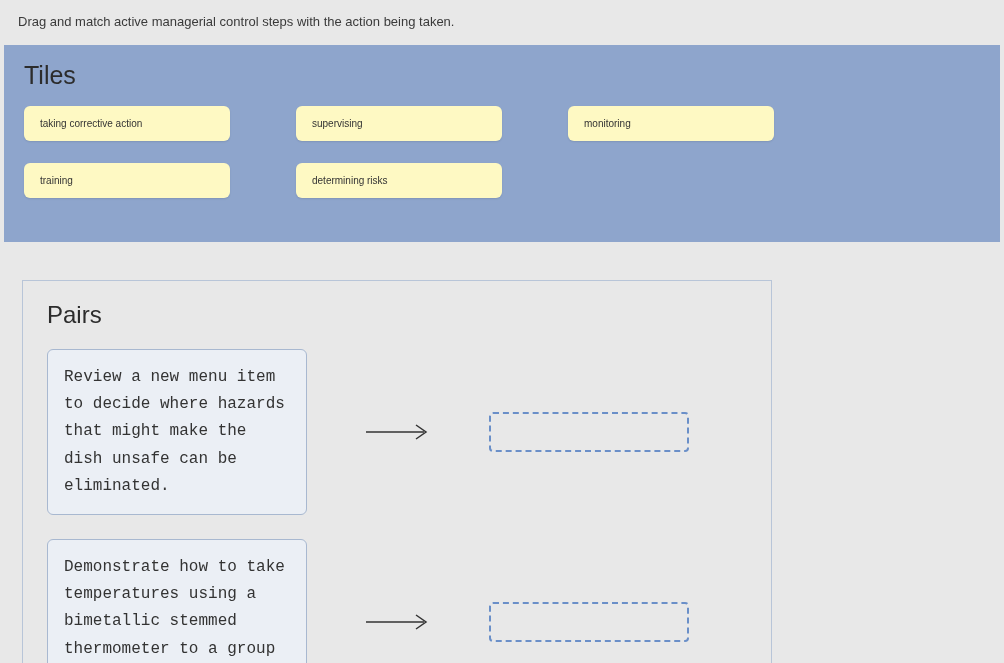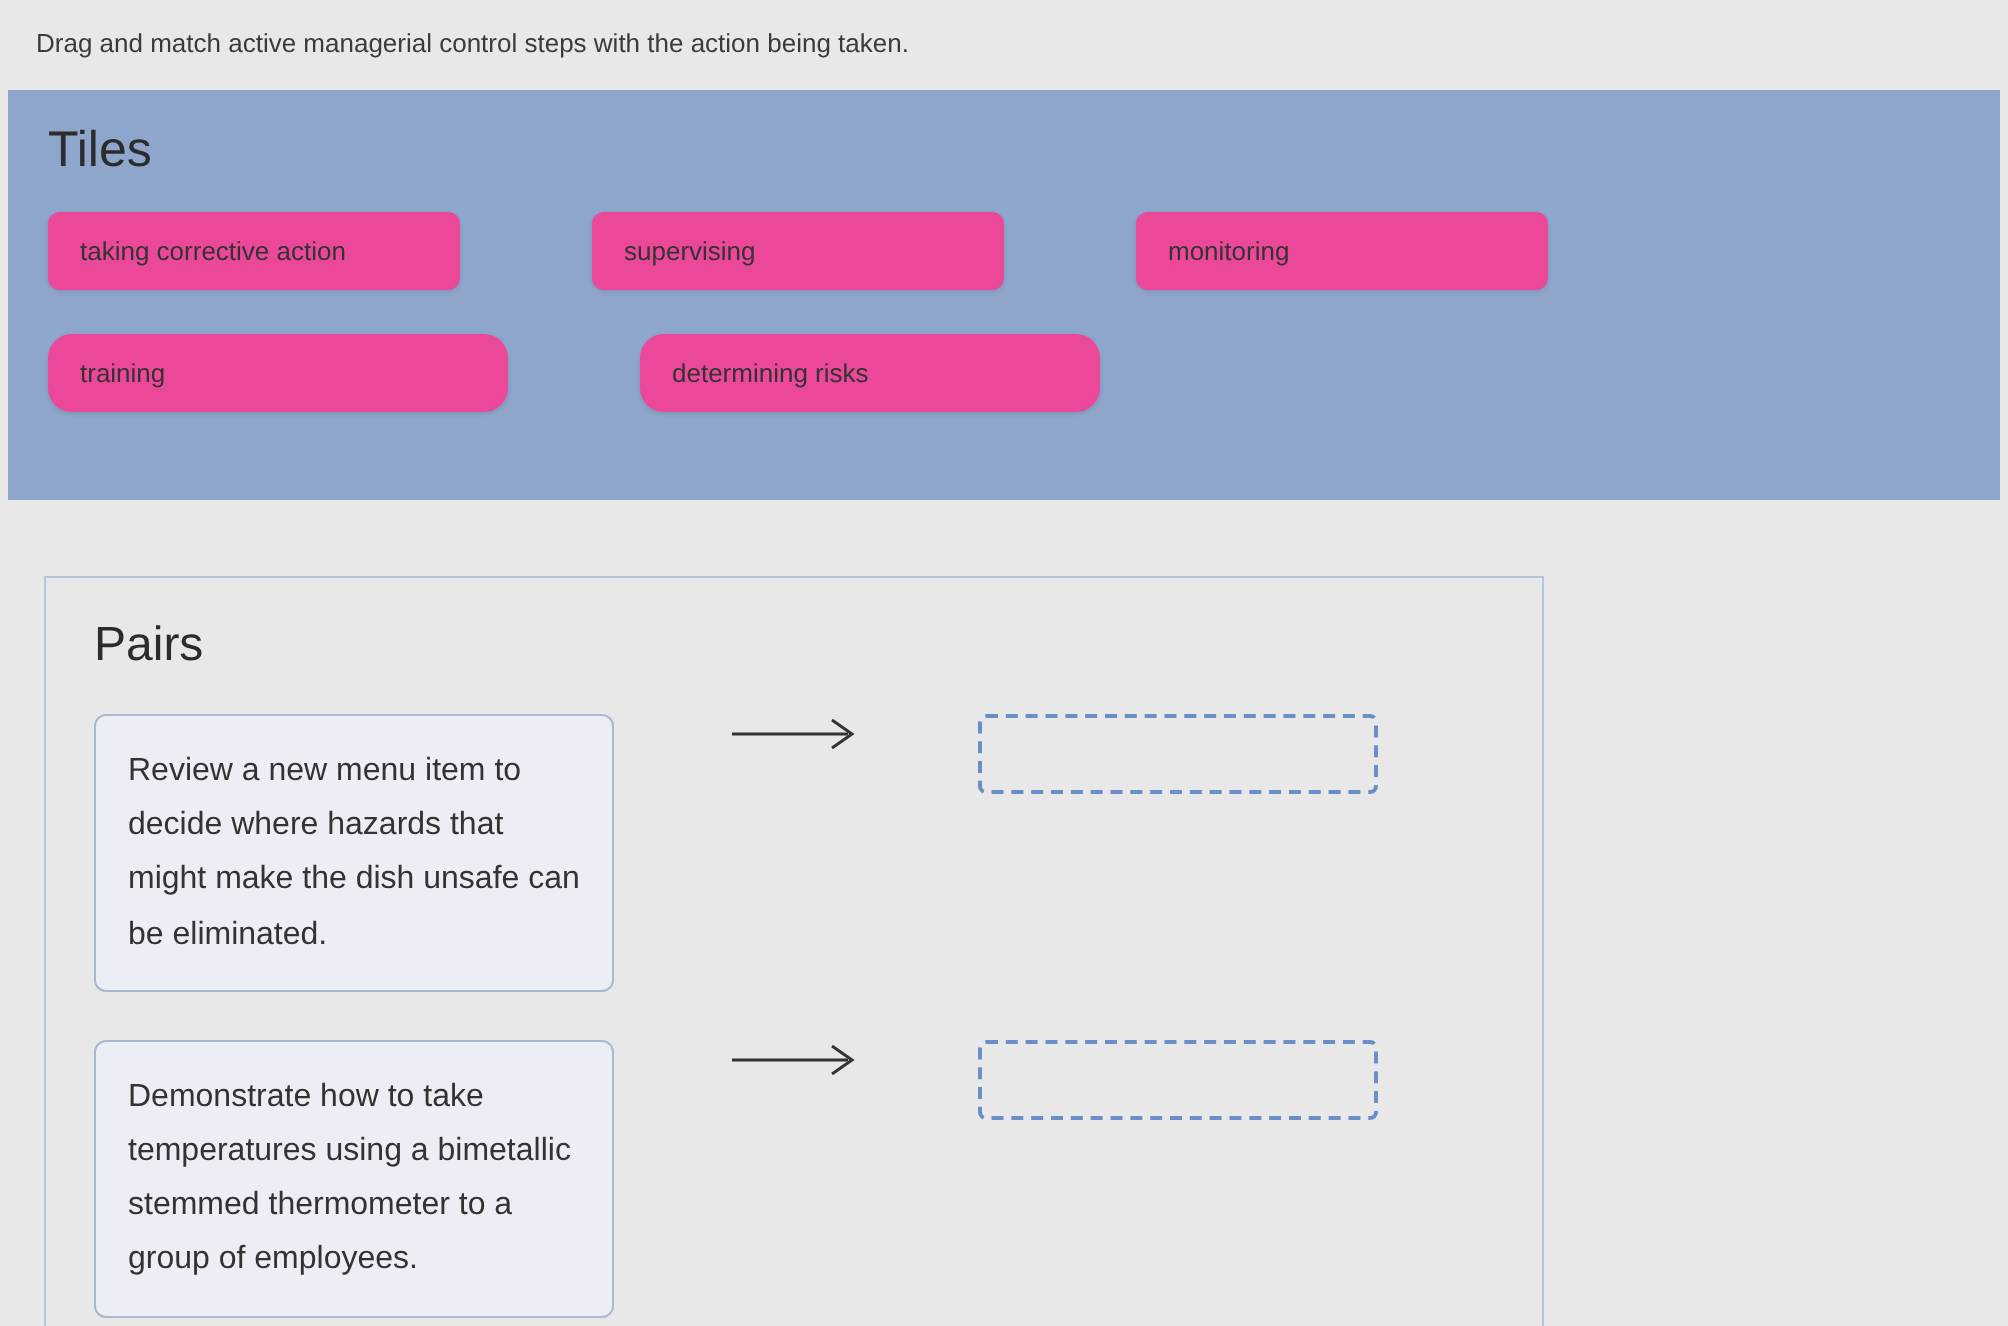--- a/index.html
+++ b/index.html
@@ -27,48 +27,49 @@
       color: #2c2c2c;
       margin-bottom: 16px;
       font-weight: normal;
     }
     .tiles-row {
       display: flex;
       gap: 66px;
       margin-bottom: 22px;
     }
     .tile {
-      background: #ec4899;
+      background: #fef9c3;
       border-radius: 6px;
       padding: 12px 16px;
-      font-size: 13px;
+      font-size: 10px;
       color: #333;
       width: 206px;
       cursor: grab;
       box-shadow: 0 1px 2px rgba(0,0,0,0.1);
     }
-    .tile.narrow { width: 230px; border-radius: 12px; }
+    .tile.narrow { width: 206px; }
     .pairs-panel {
       background: #e8e8e8;
       margin: 38px 22px 0;
       border: 1px solid #b8c5d8;
       padding: 20px 24px 0;
       width: 750px;
     }
     .pairs-title {
       font-size: 24px;
       color: #2c2c2c;
       margin-bottom: 20px;
       font-weight: normal;
     }
     .pair-row {
       display: flex;
-      align-items: flex-start;
+      align-items: center;
       gap: 56px;
       margin-bottom: 24px;
+      font-family: Liberation Mono, monospace;
     }
     .pair-prompt {
       background: #ebeff5;
       border: 1px solid #a8b8d0;
       border-radius: 6px;
       padding: 14px 16px;
       width: 260px;
       font-size: 16px;
       line-height: 1.7;
       color: #333;

